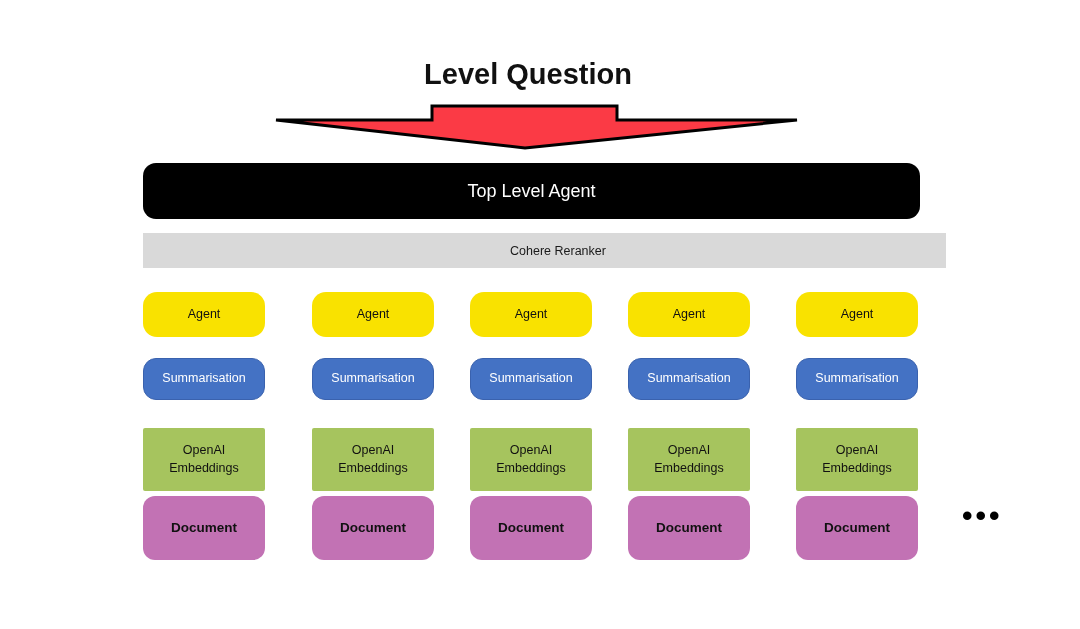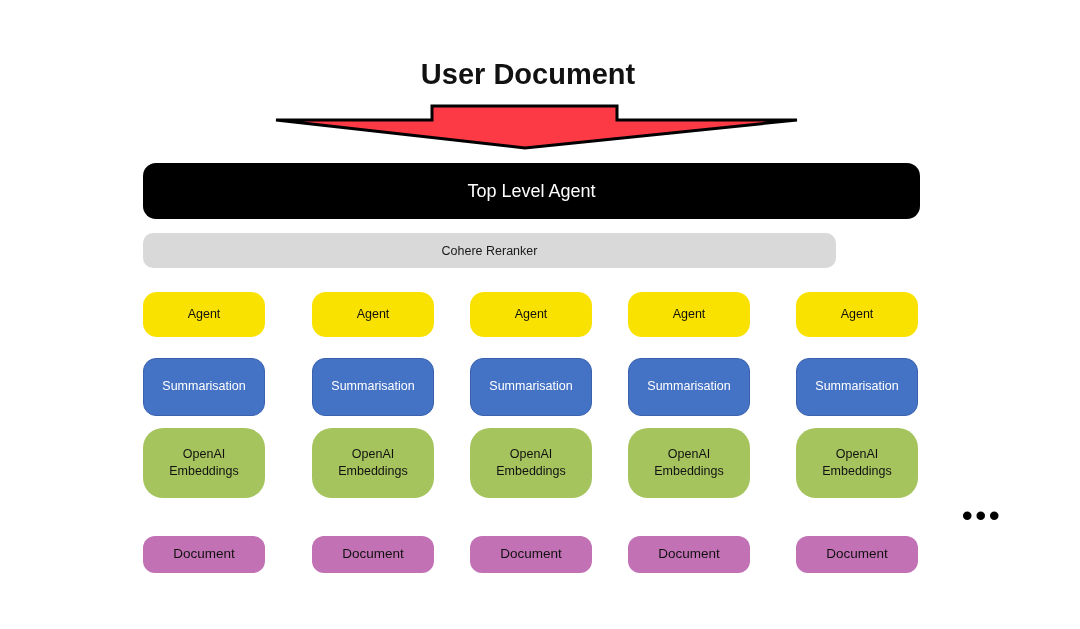--- a/index.html
+++ b/index.html
@@ -45,29 +45,30 @@
     display: flex;
     align-items: center;
     justify-content: center;
     font-size: 18px;
     margin-top: 8px;
   }
   .reranker-bar {
     position: absolute;
     left: 143px;
     top: 233px;
-    width: 693px;
+    width: 776px;
     height: 35px;
-    border-radius: 10px;
+    border-radius: 0;
     background: var(--reranker-bg, #d9d9d9);
     color: #1a1a1a;
     display: flex;
     align-items: center;
     justify-content: center;
     font-size: 12.5px;
+    padding-left: 27px;
   }
   .column {
     position: absolute;
     top: 0;
     width: 122px;
     height: 629px;
   }
   .box {
     position: absolute;
     left: 0;
@@ -82,58 +83,57 @@
     line-height: 1.4;
   }
   .box.agent {
     top: 292px;
     height: 45px;
     border-radius: 14px;
     background: var(--agent-bg, #f9e200);
   }
   .box.summarisation {
     top: 358px;
-    height: 58px;
+    height: 42px;
     border-radius: 13px;
     background: var(--summ-bg, #4472c4);
     border: 1.5px solid var(--summ-border, #3a62ae);
     color: var(--summ-text, #ffffff);
   }
   .box.embeddings {
     top: 428px;
-    height: 70px;
-    border-radius: 20px;
+    height: 63px;
+    border-radius: 2px;
     background: var(--embed-bg, #a6c45e);
     padding: 8px 14px;
   }
   .box.document {
     top: 496px;
-    height: 37px;
+    height: 64px;
     border-radius: 12px;
     background: var(--doc-bg, #c272b4);
-    font-weight: normal;
+    font-weight: bold;
     font-size: 13.5px;
-    margin-top: 40px;
   }
   .ellipsis {
     position: absolute;
     left: 962px;
     top: 499px;
     font-size: 30px;
     font-weight: bold;
     letter-spacing: 3px;
     color: #000000;
   }
 </style>
 </head>
 <body>
 
 <div id="stage" style="--bg: #ffffff; --arrow-red: #fb3a45; --arrow-outline: #000000; --top-agent-bg: #000000; --top-agent-text: #ffffff; --reranker-bg: #d9d9d9; --agent-bg: #f9e200; --summ-bg: #4472c4; --summ-border: #3a62ae; --summ-text: #ffffff; --embed-bg: #a6c45e; --doc-bg: #c272b4;">
 
-  <div class="title">User Document</div>
+  <div class="title">Level Question</div>
 
   <svg class="arrow-svg" viewBox="0 0 1080 629">
     <polygon points="432,106 617,106 617,120 797,120 525,148 276,120 432,120" style="fill: var(--arrow-red, #fb3a45); stroke: var(--arrow-outline, #000000); stroke-width: 3; stroke-linejoin: miter;"></polygon>
   </svg>
 
   <div class="top-bar">
     <span>Top Level Agent</span>
   </div>
 
   <div class="reranker-bar">

